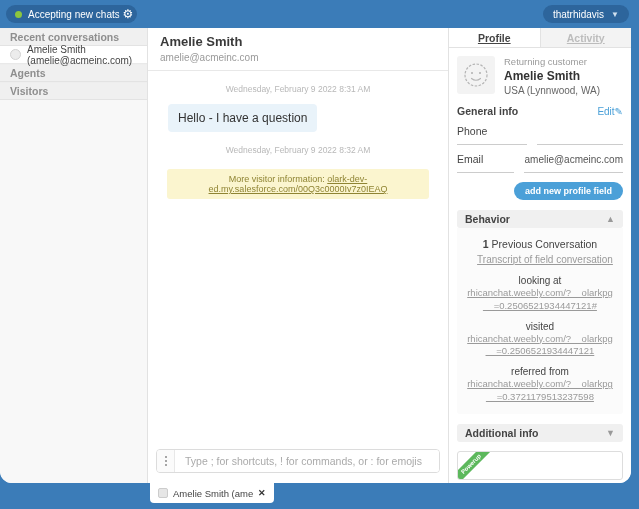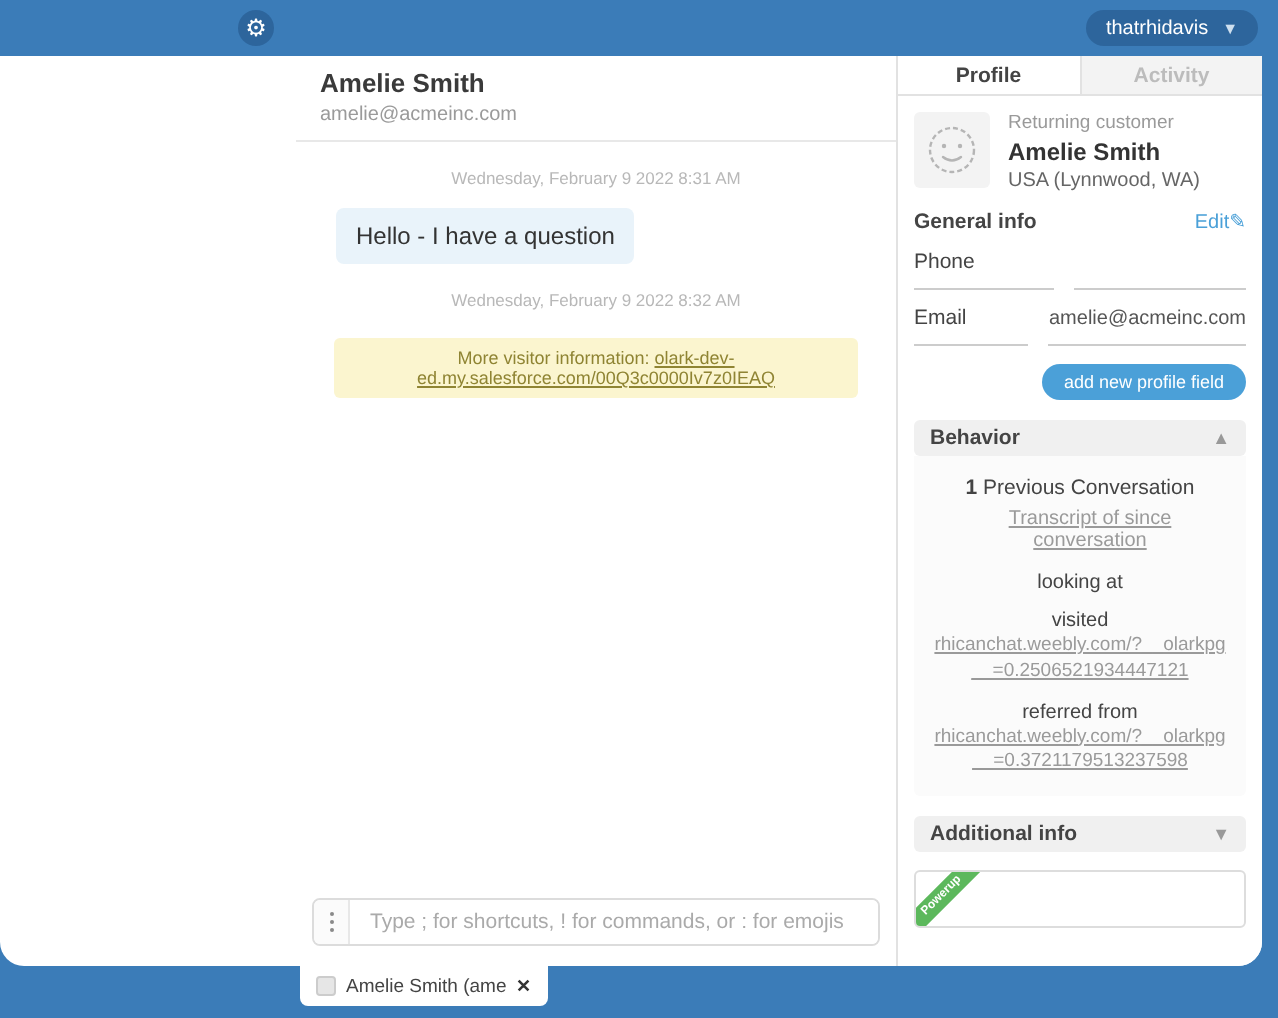--- a/index.html
+++ b/index.html
@@ -52,39 +52,39 @@
   .hdot { width:2px; height:2px; border-radius:50%; background:#8a8a8a; }
   .chat-input input { flex:1; border:none; outline:none; font-size:10.5px; color:#555;
     padding:0 10px; font-family:"Liberation Sans", sans-serif; }
   .chat-input input::placeholder { color:#aaa; }
 
   
   .panel { position:absolute; left:448px; top:0; width:183px; height:100%;
     border-left:1px solid #e2e2e2; background:#fff; }
   .panel-tabs { display:flex; height:20px; border-bottom:1px solid #e2e2e2; }
   .ptab { flex:1; display:flex; align-items:center; justify-content:center;
-    font-size:10.5px; font-weight:bold; cursor:pointer; }
+    font-size:10.5px; font-weight:bold; cursor:pointer;text-decoration:underline; }
   .ptab-active { color:#444; background:#fff; }
   .ptab-inactive { color:#bcbcbc; background:#f3f3f3; border-left:1px solid #e2e2e2; }
   .customer { display:flex; gap:9px; padding:8px 8px 6px; }
   .avatar-box { width:38px; height:38px; background:#f3f3f3; border-radius:3px; flex:none;
     display:flex; align-items:center; justify-content:center; }
   .cust-type { font-size:9.5px; color:#9a9a9a; }
   .cust-name { font-size:12px; font-weight:bold; color:#333; margin-top:2px; }
   .cust-loc  { font-size:10px; color:#666; margin-top:2px; }
   .ginfo-row { display:flex; justify-content:space-between; align-items:center; padding:3px 8px 0; }
   .ginfo-title { font-size:10.5px; font-weight:bold; color:#444; }
   .edit-link { font-size:10px; color:#4aa0d8; cursor:pointer; }
   .field-row { display:flex; padding:0 8px; margin-top:6px; }
   .field-label { width:70px; font-size:10.5px; font-weight:normal; color:#444;
     border-bottom:1px solid #ccc; padding:2px 0 7px; }
   .field-value { flex:1; margin-left:10px; border-bottom:1px solid #ccc; font-size:10px;
     color:#555; text-align:right; padding:3px 0 7px; cursor:text; }
   .add-btn { margin:9px 8px 0 auto; display:block; background:#4ba0d8; color:#fff; border:none;
-    border-radius:10px; font-size:9px; font-weight:normal; padding:4px 11px; cursor:pointer;
+    border-radius:10px; font-size:9px; font-weight:bold; padding:4px 11px; cursor:pointer;
     font-family:"Liberation Sans", sans-serif; }
   .section { margin:10px 8px 0;text-align:center; }
   .section-header { background:#f0f0f0; border-radius:3px; height:18px; display:flex;
     align-items:center; justify-content:space-between; padding:0 8px; font-size:10.5px;
     font-weight:bold; color:#444; cursor:pointer; }
   .chev { color:#999; font-size:9px; }
   .behavior-body { background:#fbfbfb; padding:8px 8px 10px; border-radius:0 0 3px 3px; }
   .b-line { font-size:10.5px; color:#444; margin-top:2px; }
   .b-count { font-weight:bold; }
   .trans-link { display:block; margin:4px 0 10px 10px; font-size:10px; color:#9a9a9a;
@@ -102,32 +102,51 @@
     border-radius:0 0 4px 4px; display:flex; align-items:center; gap:5px; padding:0 8px;
     cursor:pointer; }
   .tab-avatar { width:10px; height:10px; background:#e6e6e6; border:1px solid #ccc; border-radius:2px; }
   .tab-label { font-size:9.5px; color:#444; max-width:80px; white-space:nowrap; overflow:hidden; }
   .tab-close { font-size:9px; font-weight:bold; color:#333; cursor:pointer; }
 </style>
 </head>
 <body>
 
 <div class="topbar">
+  <div class="status-pill">
+    <span class="status-dot"></span>
+    <span>Accepting new chats</span>
+  </div>
   <div class="gear-btn">
     <span>⚙</span>
   </div>
   <div class="logo">Olark</div>
   <div class="user-pill">
     <span>thatrhidavis</span>
     <span class="chev-sm">▼</span>
   </div>
 </div>
 
 <div class="content">
 
+  <div class="sidebar">
+    <div class="side-row side-header">
+      <span>Recent conversations</span>
+    </div>
+    <div class="side-row side-convo">
+      <span class="convo-avatar"></span>
+      <span>Amelie Smith (amelie@acmeinc.com)</span>
+    </div>
+    <div class="side-row side-header">
+      <span>Agents</span>
+    </div>
+    <div class="side-row side-header">
+      <span>Visitors</span>
+    </div>
+  </div>
 
   <div class="chat">
     <div class="chat-header">
       <div class="chat-name">Amelie Smith</div>
       <div class="chat-email">amelie@acmeinc.com</div>
     </div>
     <div class="timestamp">Wednesday, February 9 2022 8:31 AM</div>
     <div>
       <div class="bubble">Hello - I have a question</div>
     </div>
@@ -189,22 +208,23 @@
 
     <div class="section">
       <div class="section-header">
         <span>Behavior</span>
         <span class="chev">▲</span>
       </div>
       <div class="behavior-body">
         <div class="b-line">
           <span class="b-count">1</span><span> Previous Conversation</span>
         </div>
-        <span class="trans-link">Transcript of since conversation</span>
+        <span class="trans-link">Transcript of field conversation</span>
         <div class="b-label">looking at</div>
+        <div class="b-url">rhicanchat.weebly.com/?__olarkpg__=0.2506521934447121#</div>
         <div class="b-label">visited</div>
         <div class="b-url">rhicanchat.weebly.com/?__olarkpg__=0.2506521934447121</div>
         <div class="b-label">referred from</div>
         <div class="b-url">rhicanchat.weebly.com/?__olarkpg__=0.3721179513237598</div>
       </div>
     </div>
 
     <div class="section">
       <div class="section-header">
         <span>Additional info</span>

